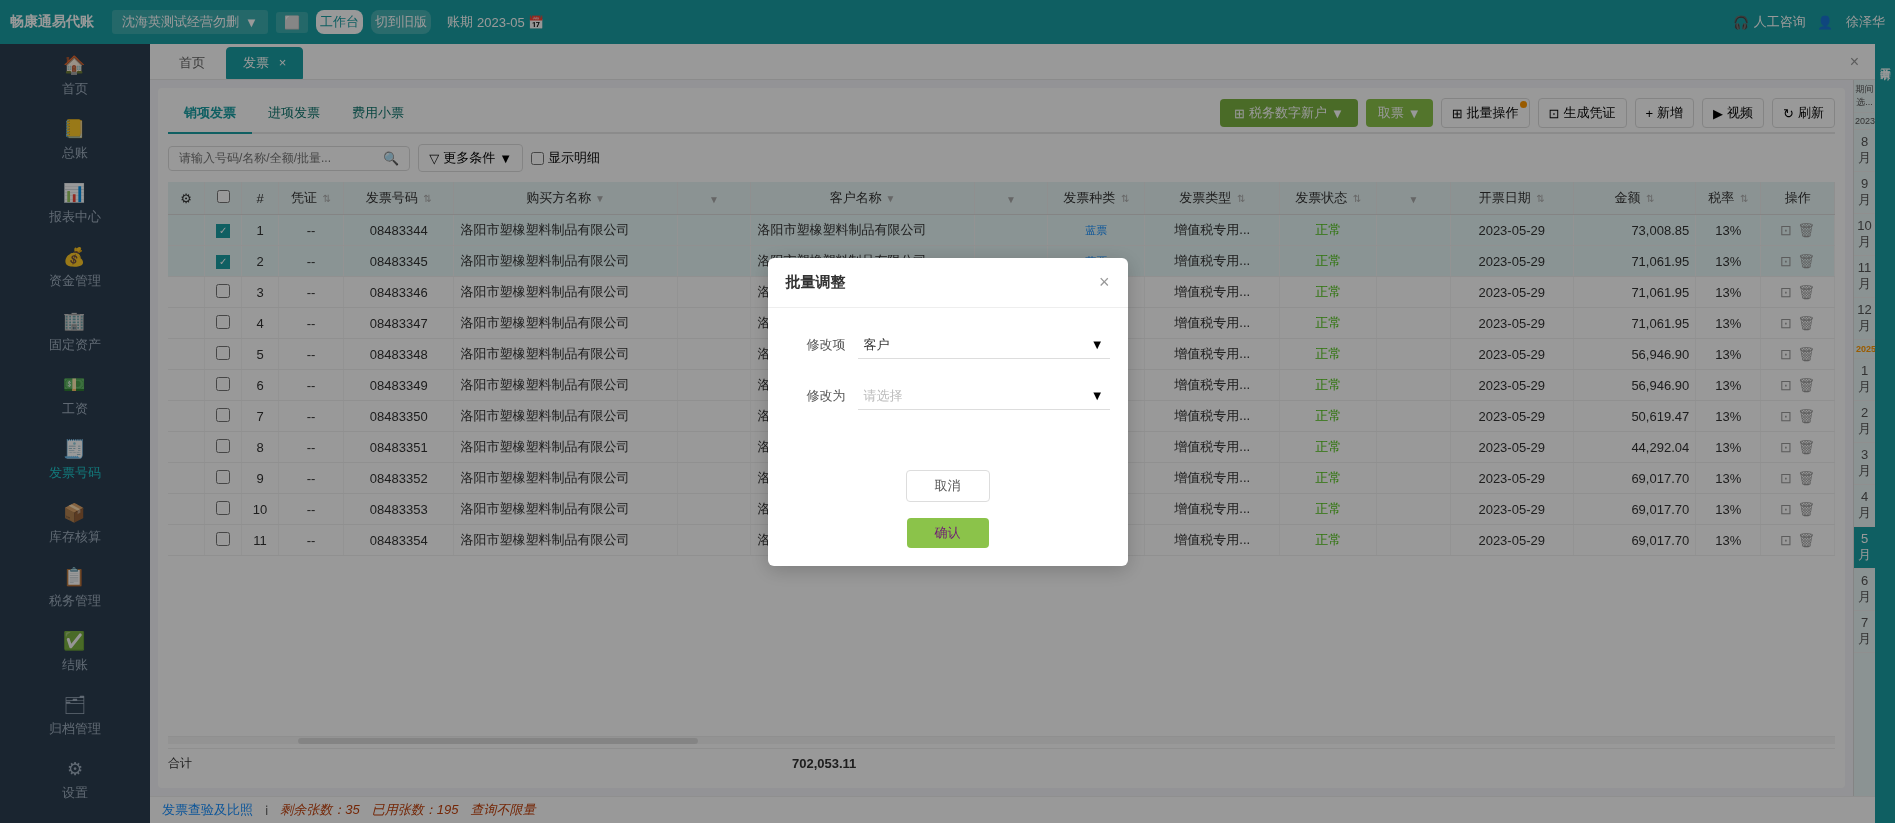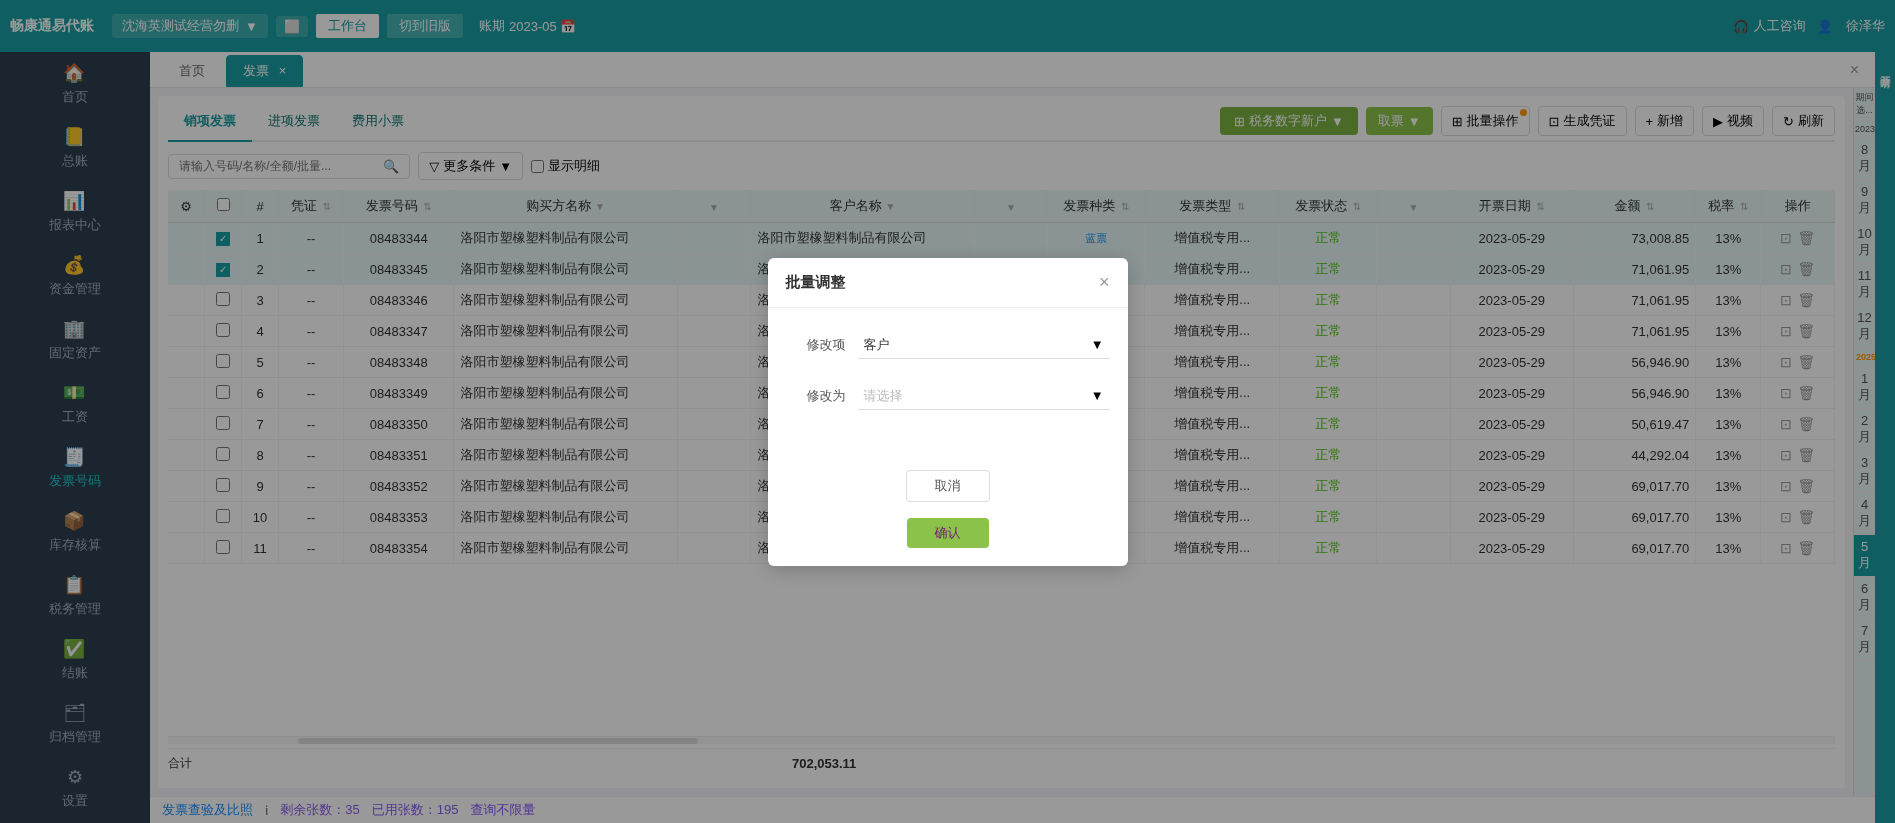--- a/index.html
+++ b/index.html
@@ -1,23 +1,23 @@
 <!DOCTYPE html>
 <html><head>
   <meta charset="utf-8">
   <style>
     * { box-sizing: border-box; margin: 0; padding: 0; font-family: 'Microsoft YaHei', Arial, sans-serif; font-size: 13px; }
     body { background: #f0f2f5; overflow: hidden; width: 1895px; height: 823px; display: flex; flex-direction: column; }
 
     
-    .top-bar { height: 52px; background: #1a9fa3; display: flex; align-items: center; padding: 0 10px; gap: 8px; flex-shrink: 0; }
+    .top-bar { height: 44px; background: #1a9fa3; display: flex; align-items: center; padding: 0 10px; gap: 8px; flex-shrink: 0; }
     .top-bar-logo { color: #fff; font-size: 14px; font-weight: bold; margin-right: 10px; }
     .top-bar-company { background: rgba(255,255,255,0.15); color: #fff; padding: 3px 10px; border-radius: 3px; font-size: 13px; display: flex; align-items: center; gap: 6px; }
     .top-bar-icon-btn { background: rgba(255,255,255,0.15); color: #fff; border: none; border-radius: 3px; padding: 3px 8px; cursor: pointer; font-size: 13px; }
-    .top-bar-btn { background: rgba(255,255,255,0.2); color: #fff; border: none; border-radius: 2px; padding: 3px 12px; cursor: pointer; font-size: 13px; }
+    .top-bar-btn { background: rgba(255,255,255,0.2); color: #fff; border: none; border-radius: 8px; padding: 3px 4px; cursor: pointer; font-size: 13px; }
     .top-bar-btn.active { background: #fff; color: #1a9fa3; }
     .top-bar-period { color: #fff; font-size: 13px; display: flex; align-items: center; gap: 4px; margin-left: 8px; }
     .top-bar-right { margin-left: auto; display: flex; align-items: center; gap: 12px; color: #fff; font-size: 13px; }
     .top-bar-right span { display: flex; align-items: center; gap: 4px; cursor: pointer; }
 
     
     .main-layout { display: flex; flex: 1; overflow: hidden; }
 
     
     .sidebar { width: 150px; background: #2c3e50; display: flex; flex-direction: column; flex-shrink: 0; overflow: hidden; }
@@ -96,21 +96,21 @@
     .footer-total { font-size: 12px; color: #333; }
     .total-amount { font-weight: bold; color: #333; }
     .pagination { margin-left: auto; display: flex; align-items: center; gap: 6px; font-size: 12px; }
     .page-size-select { border: 1px solid #ddd; border-radius: 3px; padding: 2px 4px; font-size: 12px; }
     .page-btn { border: 1px solid #ddd; background: #fff; border-radius: 3px; padding: 2px 6px; cursor: pointer; font-size: 12px; }
     .page-input { border: 1px solid #ddd; border-radius: 3px; padding: 2px 4px; width: 30px; text-align: center; font-size: 12px; }
 
     
     .bottom-bar { background: #fff; padding: 4px 12px; display: flex; align-items: center; gap: 12px; border-top: 1px solid #eee; font-size: 12px; color: #666; flex-shrink: 0; }
     .bottom-link { color: #1890ff; cursor: pointer; }
-    .bottom-info { color: #8b5cf6; }
+    .bottom-info { color: #c2410c; font-style: italic; }
 
     
     .right-panel { width: 20px; background: #1a9fa3; display: flex; flex-direction: column; align-items: center; padding: 4px 0; gap: 2px; flex-shrink: 0; position: relative; }
     .right-panel-btn { color: #fff; font-size: 11px; writing-mode: vertical-lr; cursor: pointer; padding: 8px 2px; background: rgba(255,255,255,0.1); border-radius: 2px; }
 
     
     .calendar-side { width: 22px; background: #e8f5f5; display: flex; flex-direction: column; font-size: 10px; color: #333; border-left: 1px solid #ddd; flex-shrink: 0; overflow: hidden; }
     .cal-item { padding: 4px 2px; cursor: pointer; text-align: center; border-bottom: 1px solid #eee; color: #555; }
     .cal-item.active { background: #1a9fa3; color: #fff; }
     .cal-item.highlight { color: #ff9800; font-weight: bold; }

